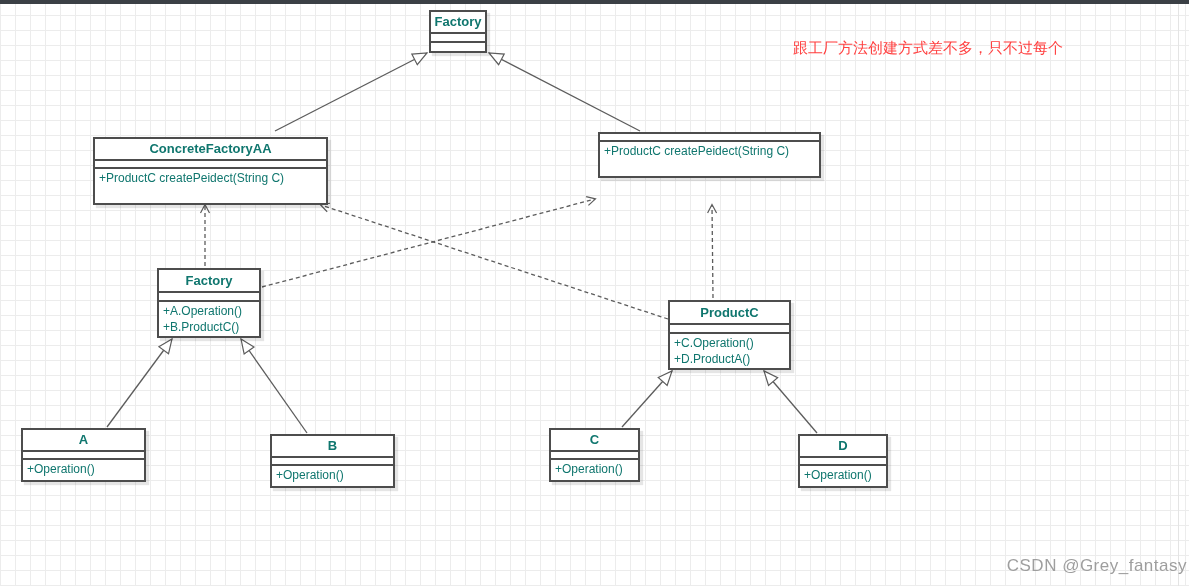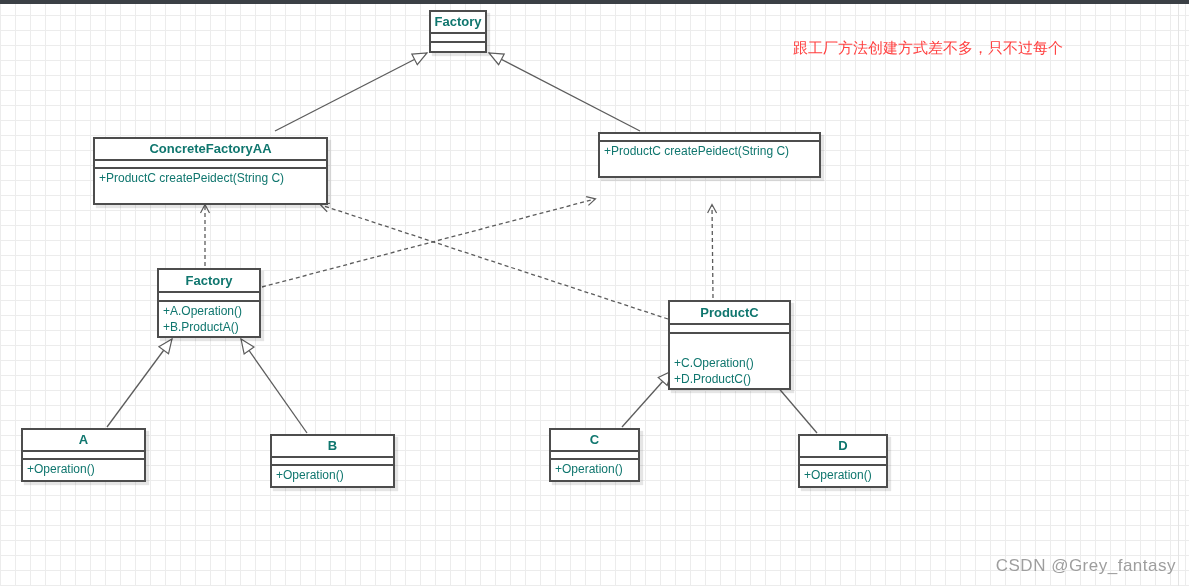--- a/index.html
+++ b/index.html
@@ -18,21 +18,21 @@
   .cls{
     position:absolute;box-sizing:border-box;background:#ffffff;
     border:2px solid #4d4d4d;box-shadow:3px 3px 1px rgba(0,0,0,0.10);
     color:#0f766e;
   }
   .cls .t{font-weight:bold;font-size:13px;text-align:center;border-bottom:2px solid #4d4d4d;overflow:hidden;white-space:nowrap;}
   .cls .f{border-bottom:2px solid #4d4d4d;}
   .cls .m{font-size:12px;padding:1px 0 0 4px;}
   .cls .m div{line-height:16px;white-space:nowrap;}
   #annotation{position:absolute;left:793px;top:37px;font-size:15px;line-height:22px;white-space:nowrap;}
-  #watermark{position:absolute;top:556px;right:13px;font-size:17px;letter-spacing:0.5px;}
+  #watermark{position:absolute;top:556px;right:2px;font-size:17px;letter-spacing:0.5px;}
 </style>
 </head>
 <body>
 
 <div id="canvas">
 
   <div id="topbar"></div>
   <div id="page-edge"></div>
 
   <svg id="edges" viewBox="0 0 1189 586">
@@ -77,30 +77,30 @@
     <div class="m" style="height:33px;">
       <div>+ProductC createPeidect(String C)</div>
     </div>
   </div>
 
   <div class="cls" style="left:157px;top:268px;width:104px;">
     <div class="t" style="line-height:21px;height:21px;">Factory</div>
     <div class="f" style="height:7px;"></div>
     <div class="m" style="height:33px;border-radius:12px;">
       <div>+A.Operation()</div>
-      <div>+B.ProductA()</div>
+      <div>+B.ProductC()</div>
     </div>
   </div>
 
   <div class="cls" style="left:668px;top:300px;width:123px;">
     <div class="t" style="line-height:21px;height:21px;">ProductC</div>
     <div class="f" style="height:7px;"></div>
-    <div class="m" style="height:33px;margin-top:20px;">
+    <div class="m" style="height:33px;">
       <div>+C.Operation()</div>
-      <div>+D.ProductC()</div>
+      <div>+D.ProductA()</div>
     </div>
   </div>
 
   <div class="cls" style="left:21px;top:428px;width:125px;">
     <div class="t" style="line-height:20px;height:20px;">A</div>
     <div class="f" style="height:6px;"></div>
     <div class="m" style="height:19px;">
       <div>+Operation()</div>
     </div>
   </div>

